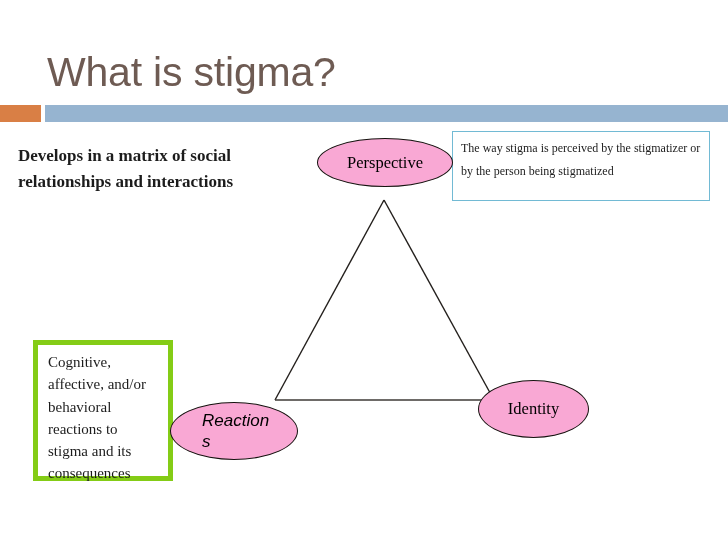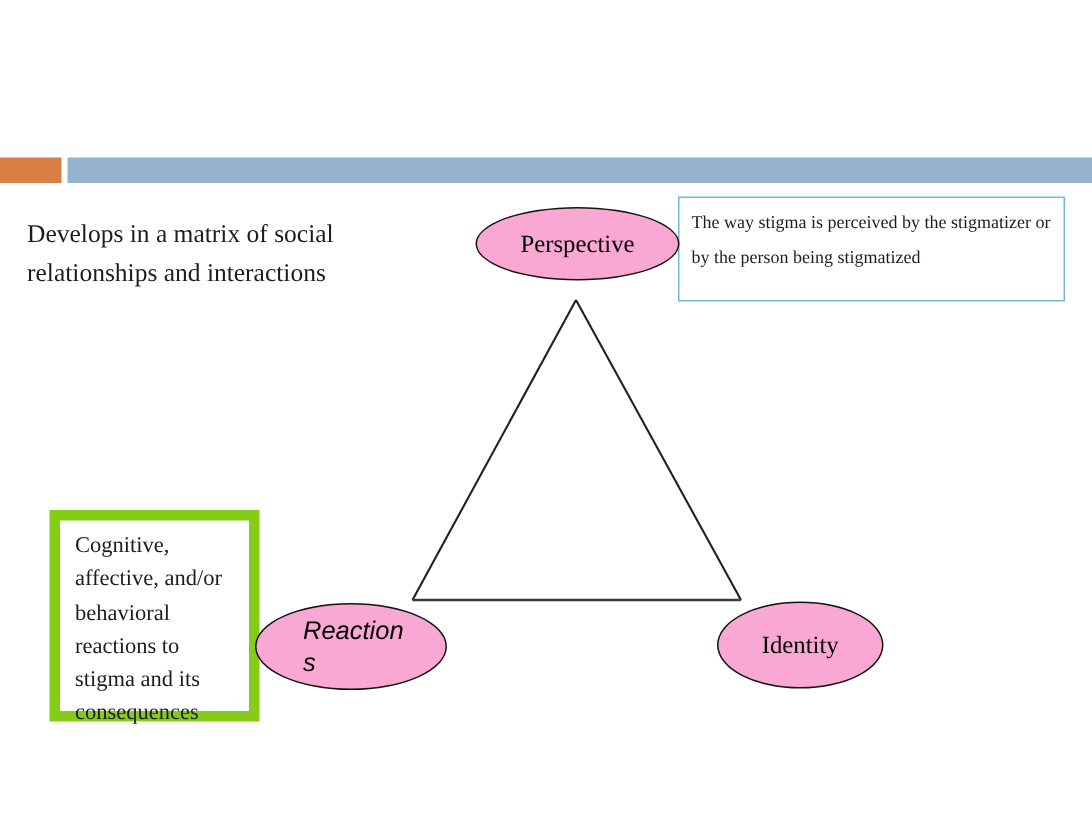--- a/index.html
+++ b/index.html
@@ -69,21 +69,21 @@
     position: absolute;
     box-sizing: border-box;
     background: #ffffff;
     color: #1c1c1c;
   }
 
   #callout-develops {
     left: 18px;
     top: 143px;
     width: 225px;
-    font-weight: normal;
+    font-weight: bold;
     font-size: 17px;
     line-height: 26px;
     border: none;
   }
 
   #callout-perceived {
     left: 452px;
     top: 131px;
     width: 258px;
     height: 70px;
@@ -92,21 +92,21 @@
     font-size: 12px;
     line-height: 23px;
   }
 
   #callout-cognitive {
     left: 33px;
     top: 340px;
     width: 140px;
     height: 141px;
     padding: 6px 8px 4px 10px;
-    border: 7px solid #84cc16;
+    border: 5px solid #84cc16;
     font-size: 15px;
     line-height: 22.3px;
   }
 
   #callout-continuum {
     left: 601px;
     top: 352px;
     width: 107px;
     height: 161px;
     padding: 6px 6px 4px 9px;
@@ -134,21 +134,21 @@
   #node-perspective {
     left: 317px;
     top: 138px;
     width: 136px;
     height: 49px;
     font-size: 16.5px;
   }
 
   #node-identity {
     left: 478px;
-    top: 401px;
+    top: 380px;
     width: 111px;
     height: 58px;
     font-size: 16.5px;
   }
 
   #node-reactions {
     left: 170px;
     top: 402px;
     width: 128px;
     height: 58px;
@@ -163,20 +163,21 @@
     margin-left: 8px;
     text-align: left;
     word-break: break-all;
   }
 </style>
 </head>
 <body>
 
 <div id="slide">
 
+  <div id="slide-title">What is stigma?</div>
 
   <div id="accent-bar">
     <div id="accent-square"></div>
     <div id="accent-line"></div>
   </div>
 
   <svg id="diagram-svg" viewBox="0 0 728 546" xmlns="http://www.w3.org/2000/svg">
 
     <line x1="384" y1="200" x2="275" y2="400" stroke="#231f1c" stroke-width="1.4"></line>
 

